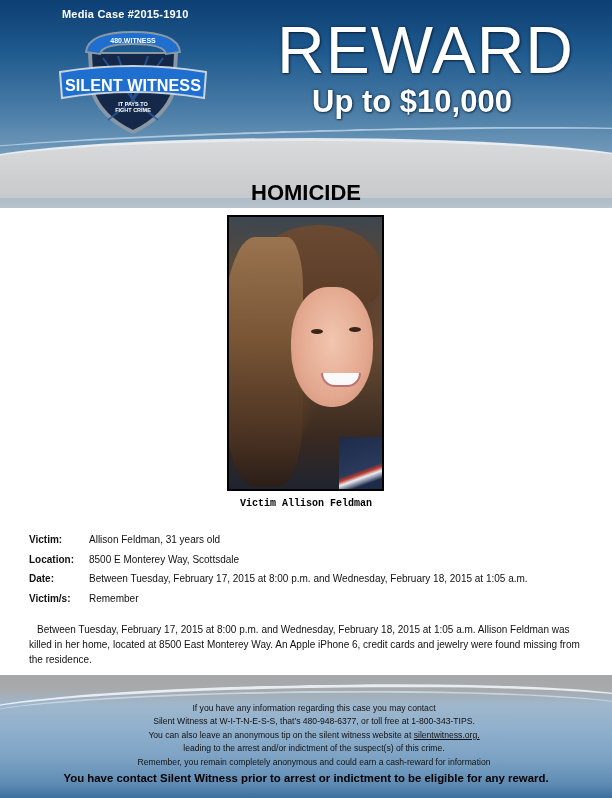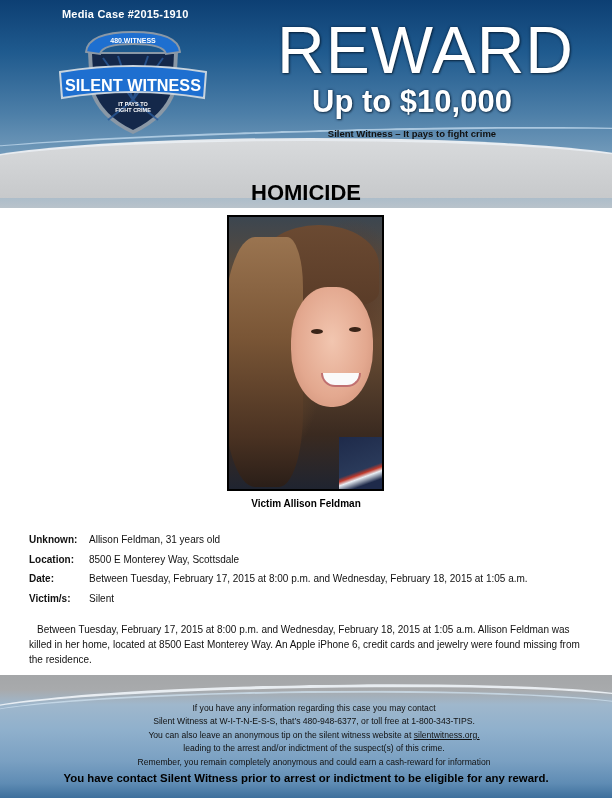--- a/index.html
+++ b/index.html
@@ -80,21 +80,21 @@
     position: absolute; left: 30px; top: 8px; width: 120px; height: 80px;
     border-radius: 60% 60% 20% 20%;
     background: linear-gradient(180deg, #6b4a32 0%, #5a3c28 100%);
   }
   .photo .shirt {
     position: absolute; left: 110px; top: 220px; width: 60px; height: 60px;
     background: linear-gradient(160deg, #1e2a4a 0%, #2a3a5a 50%, #c0392b 55%, #e8eef4 60%, #1e2a4a 70%);
   }
   .caption {
     position: absolute; left: 0; top: 498px; width: 612px; text-align: center;
-    font-size: 10px; font-weight: bold; color: #000;
+    font-size: 10px; font-weight: bold; color: #000; font-family: Liberation Mono, monospace;
   }
 
   .details { position: absolute; left: 29px; top: 530px; font-size: 10px; color: #111; }
   .details .row { display: flex; height: 19.5px; align-items: center; }
   .details .lbl { width: 60px; font-weight: bold; }
   .details .val { white-space: nowrap; }
 
   .narrative {
     position: absolute; left: 29px; top: 622px; width: 560px;
     font-size: 10px; line-height: 15px; color: #111; text-indent: 8px;
@@ -153,52 +153,51 @@
     <text x="75" y="13" text-anchor="middle" font-size="7" font-weight="bold" fill="#ffffff" font-family="Liberation Sans, sans-serif">480.WITNESS</text>
 
     <path d="M2 42 Q75 30 148 42 L146 68 Q75 56 4 68 Z" fill="#1e6fd0" stroke="#c9d4de" stroke-width="2"></path>
     <text x="75" y="61" text-anchor="middle" font-size="17" font-weight="bold" fill="#ffffff" font-family="Liberation Sans, sans-serif" textLength="136" lengthAdjust="spacingAndGlyphs">SILENT WITNESS</text>
     <text x="75" y="76" text-anchor="middle" font-size="5.5" font-weight="bold" fill="#ffffff" font-family="Liberation Sans, sans-serif">IT PAYS TO</text>
     <text x="75" y="82" text-anchor="middle" font-size="5.5" font-weight="bold" fill="#ffffff" font-family="Liberation Sans, sans-serif">FIGHT CRIME</text>
   </svg>
 
   <div class="reward-title">REWARD</div>
   <div class="reward-amount">Up to $10,000</div>
-  <div class="tagline">Silent Witness – It pays to fight crime</div>
 </div>
 
 <div class="crime-type">HOMICIDE</div>
 
 <div class="photo" title="Victim photo">
   <div class="hair-top"></div>
   <div class="hair-l"></div>
   <div class="face"></div>
   <div class="eye l"></div>
   <div class="eye r"></div>
   <div class="smile"></div>
   <div class="shirt"></div>
 </div>
 <div class="caption">Victim Allison Feldman</div>
 
 <div class="details">
   <div class="row">
-    <span class="lbl">Unknown:</span>
+    <span class="lbl">Victim:</span>
     <span class="val">Allison Feldman, 31 years old</span>
   </div>
   <div class="row">
     <span class="lbl">Location:</span>
     <span class="val">8500 E Monterey Way, Scottsdale</span>
   </div>
   <div class="row">
     <span class="lbl">Date:</span>
     <span class="val">Between Tuesday, February 17, 2015 at 8:00 p.m. and Wednesday, February 18, 2015 at 1:05 a.m.</span>
   </div>
   <div class="row">
     <span class="lbl">Victim/s:</span>
-    <span class="val">Silent</span>
+    <span class="val">Remember</span>
   </div>
 </div>
 
 <p class="narrative">Between Tuesday, February 17, 2015 at 8:00 p.m. and Wednesday, February 18, 2015 at 1:05 a.m. Allison Feldman was killed in her home, located at 8500 East Monterey Way. An Apple iPhone 6, credit cards and jewelry were found missing from the residence.</p>
 
 <div class="footer">
   <div class="wave"></div>
   <div class="wave2"></div>
   <div class="footer-lines">
     <div>If you have any information regarding this case you may contact</div>

